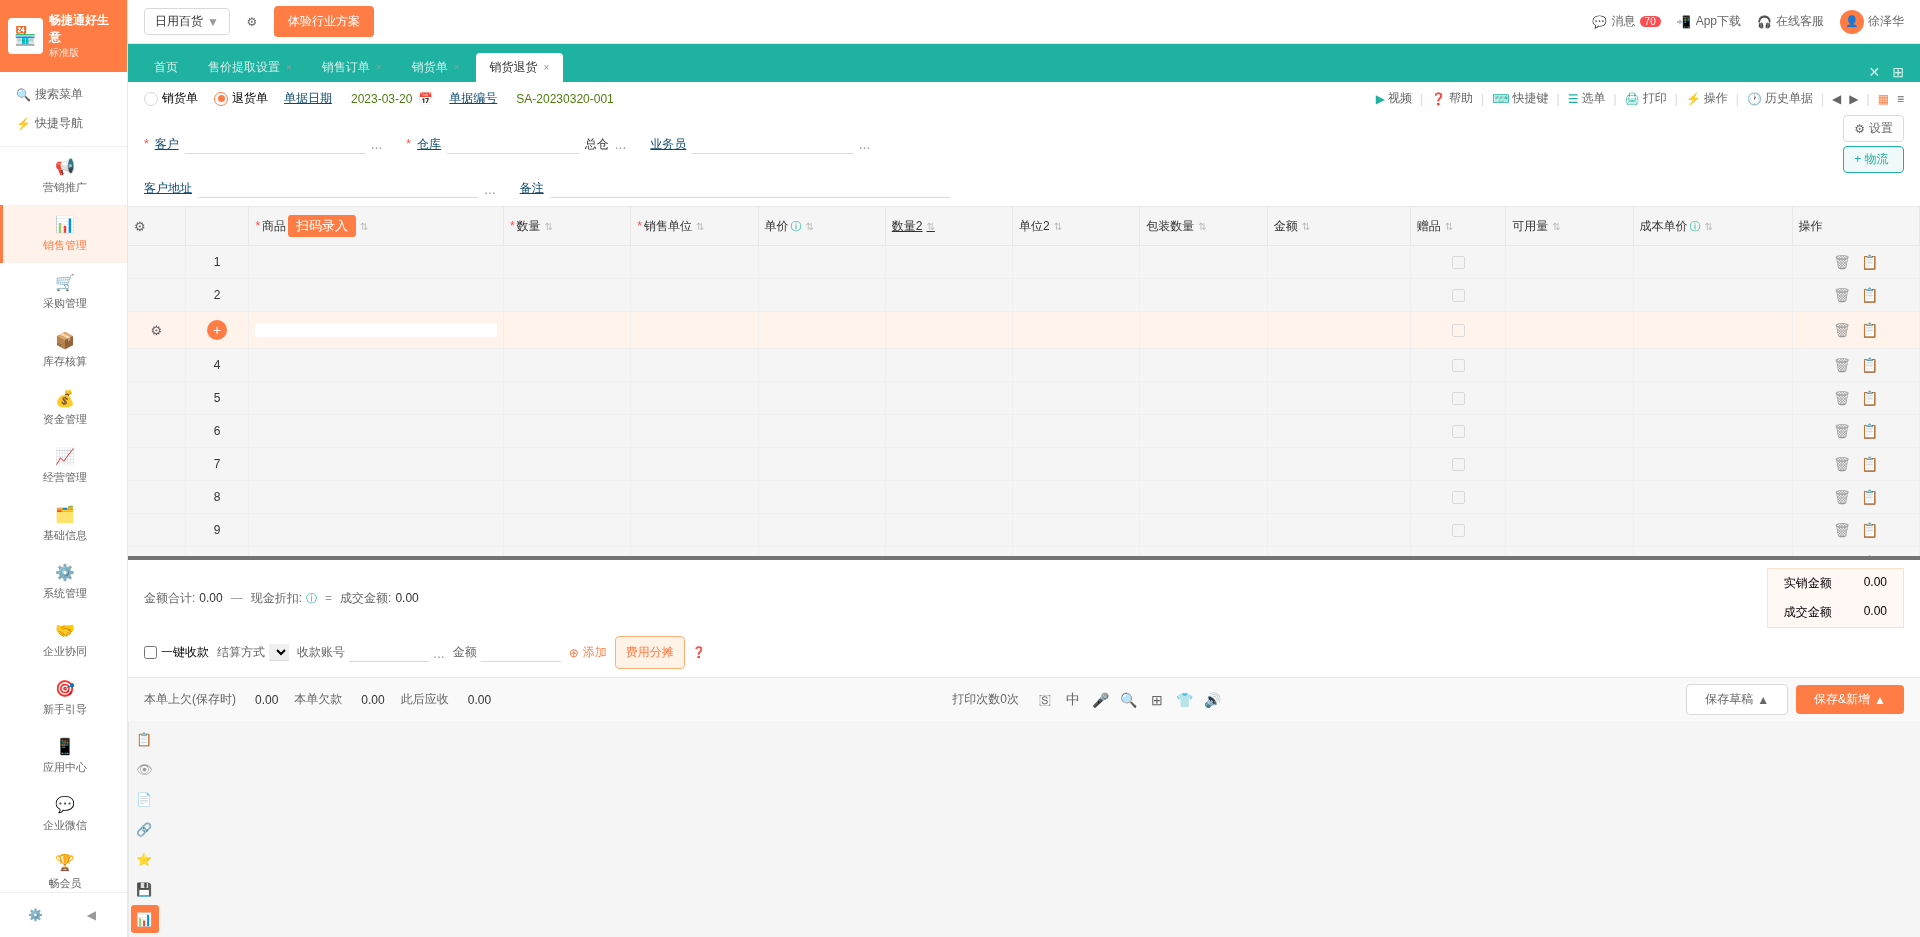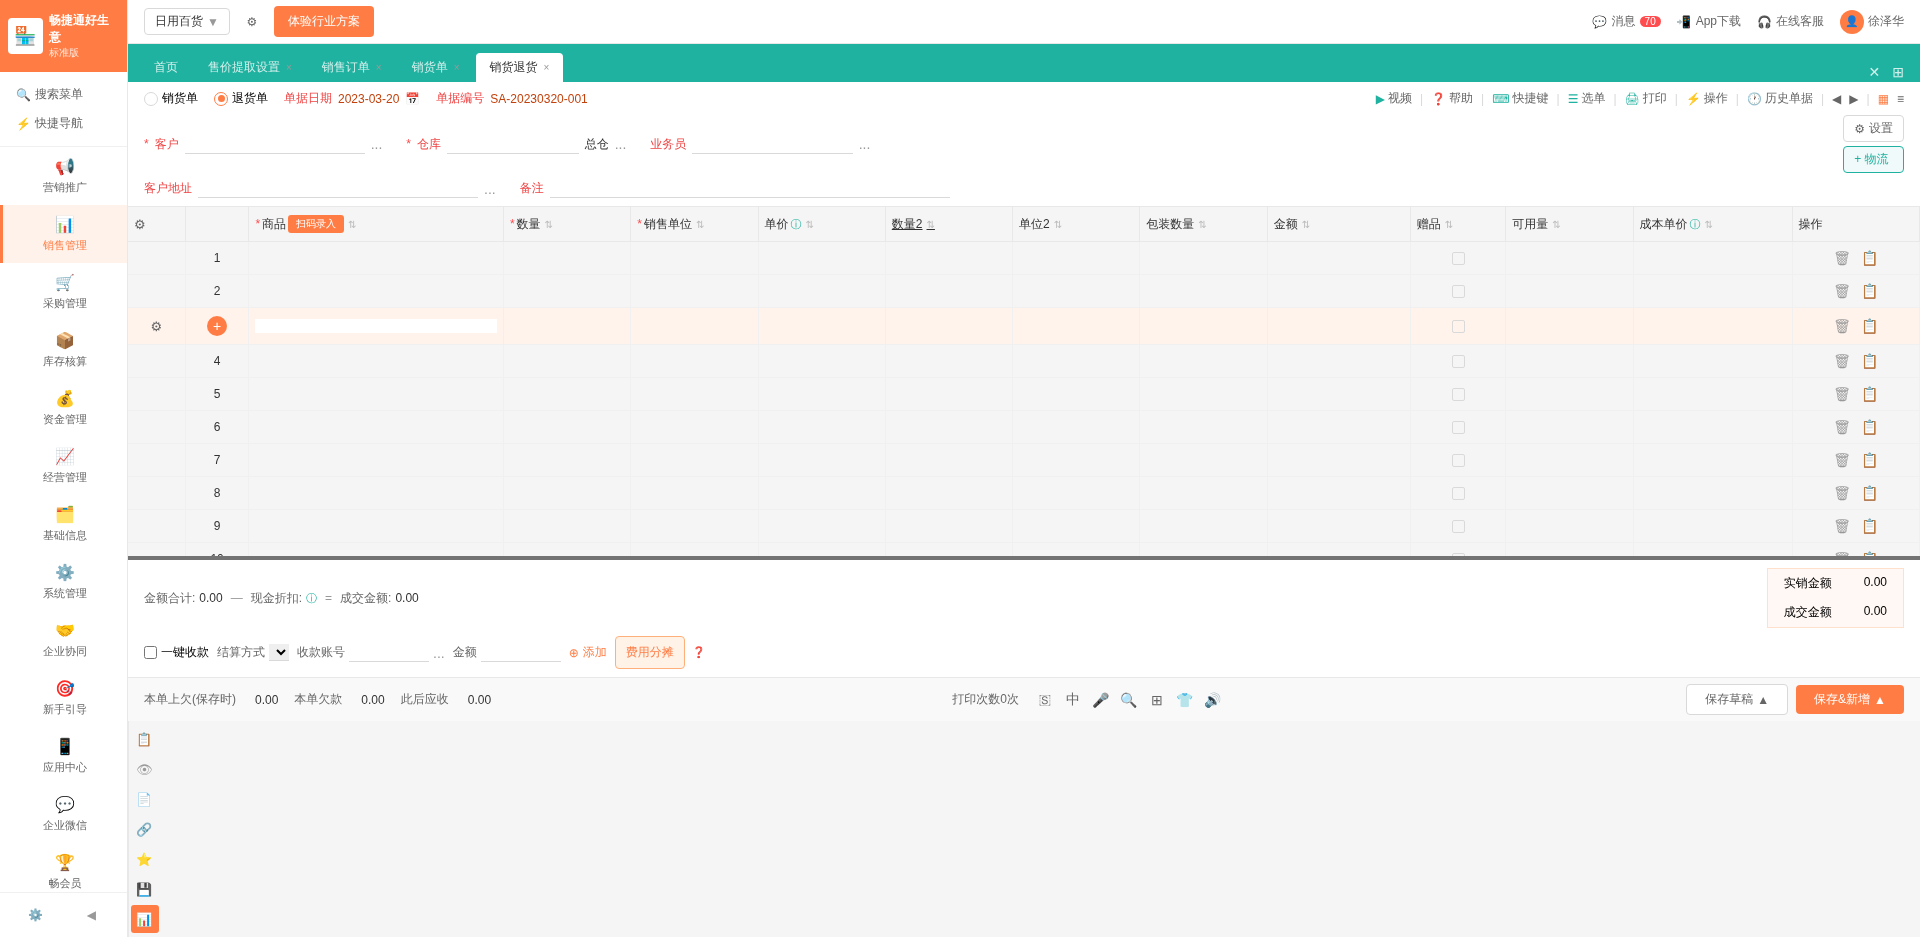--- a/index.html
+++ b/index.html
@@ -46,40 +46,40 @@
 
     
     .form-header { background: #fff; padding: 8px 16px; border-bottom: 1px solid #e8e8e8; flex-shrink: 0; }
     .form-header-row1 { display: flex; align-items: center; gap: 16px; margin-bottom: 8px; }
     .form-header-actions { margin-left: auto; display: flex; align-items: center; gap: 8px; }
     .form-type-radio { display: flex; align-items: center; gap: 4px; font-size: 12px; cursor: pointer; }
     .radio-circle { width: 14px; height: 14px; border-radius: 50%; border: 1.5px solid #d9d9d9; display: inline-flex; align-items: center; justify-content: center; }
     .radio-circle.checked { border-color: #ff7d45; }
     .radio-circle.checked::after { content: ''; width: 7px; height: 7px; border-radius: 50%; background: #ff7d45; }
     .form-field { display: flex; align-items: center; gap: 6px; font-size: 12px; }
-    .form-field-label { color: #ef4444; white-space: nowrap; }
-    .form-field-value { color: #c2410c; font-weight: 500; }
+    .form-field-label { color: #0c4a6e; white-space: nowrap; text-decoration: underline; }
+    .form-field-value { color: #4d7c0f; font-weight: 500; margin-left: 13px; }
     .form-row2 { display: flex; align-items: center; gap: 24px; }
     .form-input-group { display: flex; align-items: center; gap: 6px; min-width: 220px; }
     .form-input { border: none; border-bottom: 1px solid #d9d9d9; padding: 2px 6px; font-size: 12px; outline: none; flex: 1; color: #333; background: transparent; }
     .required-star { color: #ff4d4f; }
     .form-ellipsis { color: #999; cursor: pointer; font-size: 14px; }
     .btn-setting { display: flex; align-items: center; gap: 4px; padding: 4px 10px; border: 1px solid #d9d9d9; border-radius: 4px; cursor: pointer; font-size: 12px; color: #666; }
     .btn-add { display: flex; align-items: center; gap: 4px; padding: 4px 10px; border: 1px solid #20b2a0; border-radius: 4px; cursor: pointer; font-size: 12px; color: #20b2a0; background: #f0fafa; }
     .form-right-btns { margin-left: auto; display: flex; flex-direction: column; gap: 4px; }
     .data-table { width: 100%; border-collapse: collapse; font-size: 12px; }
     .data-table th { background: #f5f5f5; padding: 8px 6px; text-align: left; border-bottom: 1px solid #e8e8e8; border-right: 1px solid #e8e8e8; color: #333; white-space: nowrap; font-weight: 500; position: sticky; top: 0; z-index: 2; }
     .data-table td { padding: 6px; border-bottom: 1px solid #f0f0f0; border-right: 1px solid #f0f0f0; color: #333; height: 32px; }
     .data-table tr.active-row td { background: #fff3ec; }
     .th-num { width: 40px; text-align: center; }
     .td-num { text-align: center; color: #999; }
     .th-settings { width: 36px; }
     .th-actions { width: 80px; text-align: center; }
     .col-product { width: 160px; }
-    .col-scan { background: #ff7d45; color: #fff; padding: 2px 8px; border-radius: 3px; font-size: 10px; cursor: pointer; }
+    .col-scan { background: #ff7d45; color: #fff; padding: 2px 8px; border-radius: 3px; font-size: 13px; cursor: pointer; }
     .col-qty { width: 80px; }
     .col-unit { width: 80px; }
     .col-price { width: 80px; }
     .col-qty2 { width: 80px; text-decoration: underline; }
     .col-unit2 { width: 80px; }
     .col-pack { width: 80px; }
     .col-amount { width: 90px; }
     .col-gift { width: 60px; }
     .col-available { width: 80px; }
     .col-cost { width: 100px; }

